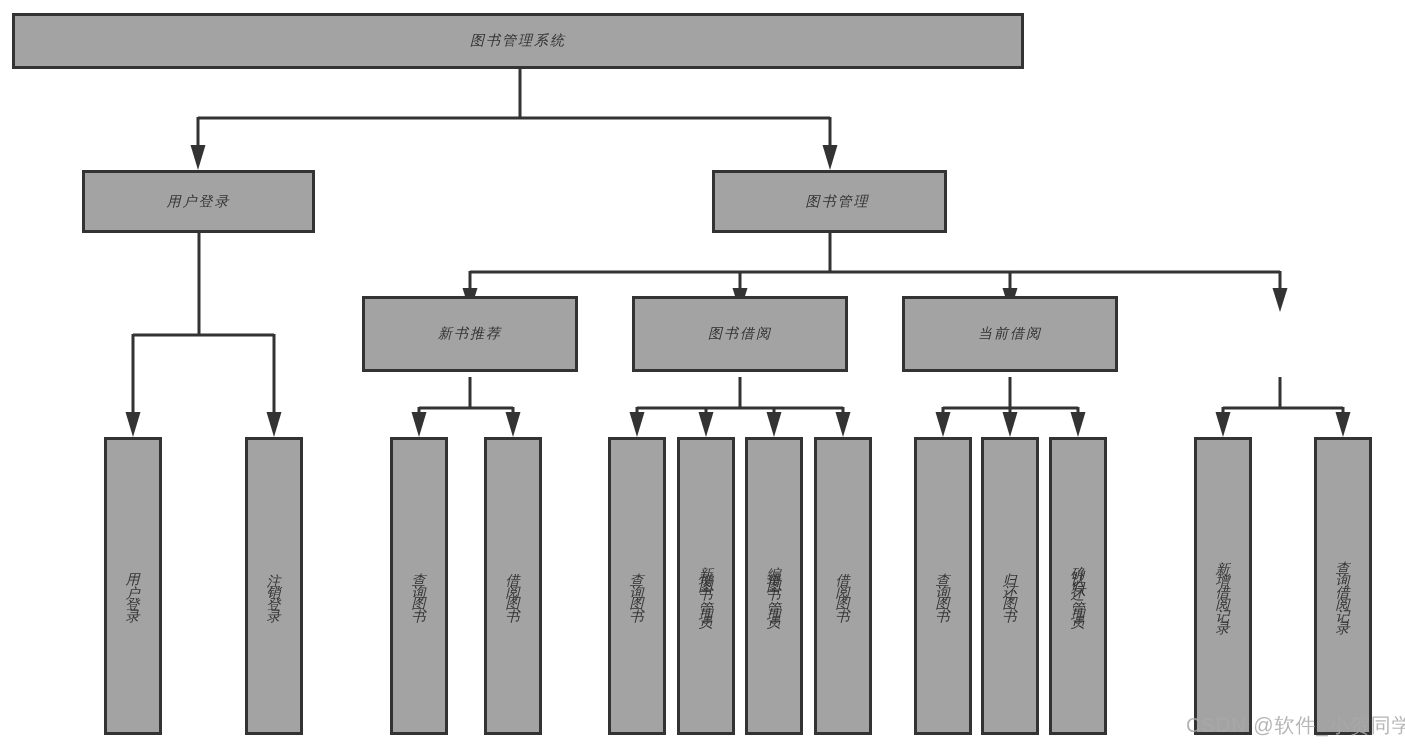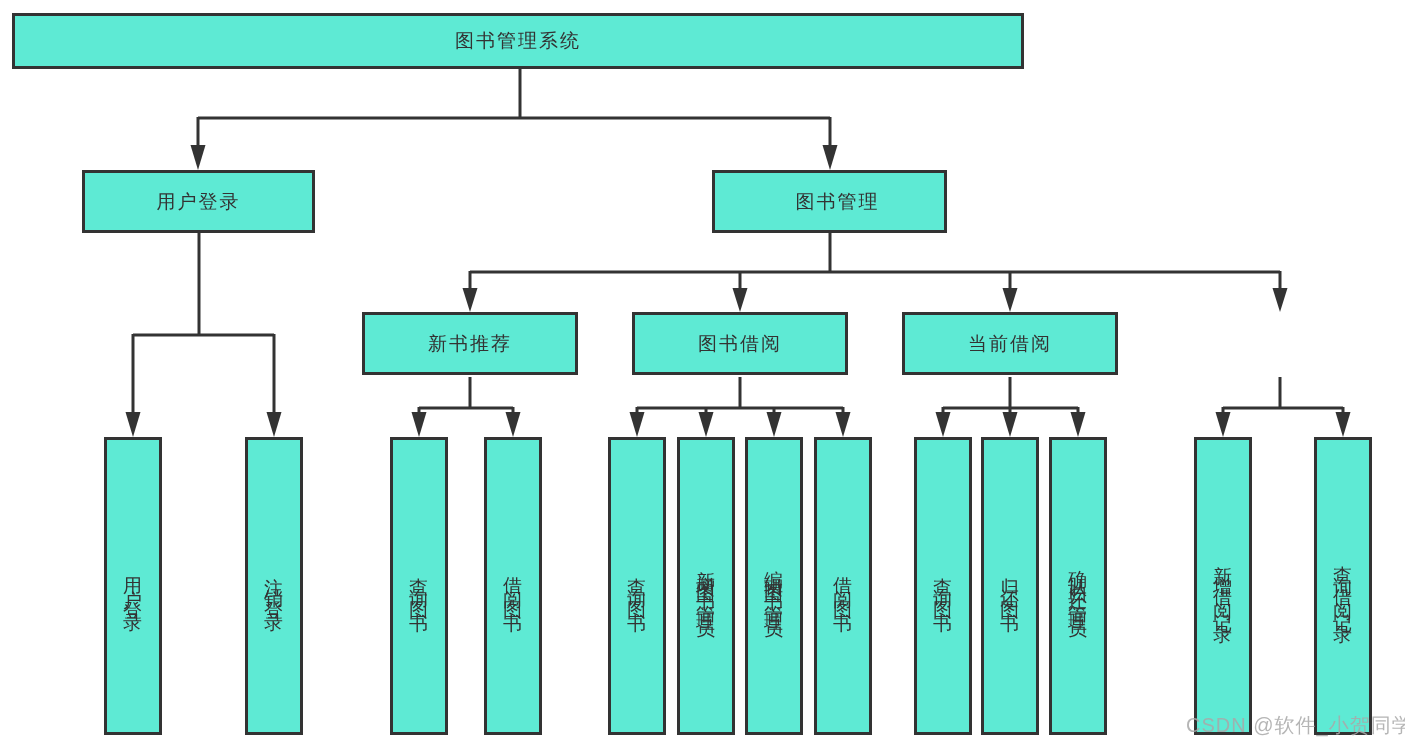--- a/index.html
+++ b/index.html
@@ -14,34 +14,35 @@
   }
   #connectors {
     position: absolute;
     left: 0; top: 0;
     width: 1405px; height: 747px;
     z-index: 1;
   }
   .box {
     position: absolute;
     box-sizing: border-box;
-    background: #5eead4;
+    background: #a3a3a3;
     border: 3px solid #333333;
     display: flex;
     align-items: center;
     justify-content: center;
     z-index: 2;
-    font-size: 19px;
+    font-size: 14px;
     letter-spacing: 2px;
     color: #333333;
     white-space: nowrap;
+    font-style: italic;
   }
   .root  { left: 12px;  top: 13px;  width: 1012px; height: 56px; }
   .lvl2  { top: 170px; width: 233px; height: 63px; }
-  .lvl3  { top: 312px; width: 216px; height: 63px; }
+  .lvl3  { top: 296px; width: 216px; height: 76px; }
   .leaf  { top: 437px; width: 58px;  height: 298px; }
   .vtext {
     writing-mode: vertical-rl;
     text-orientation: mixed;
     letter-spacing: 12px;
     line-height: 1;
   }
   .vtext.tight { letter-spacing: 7px; }
   #watermark {
     position: absolute;

